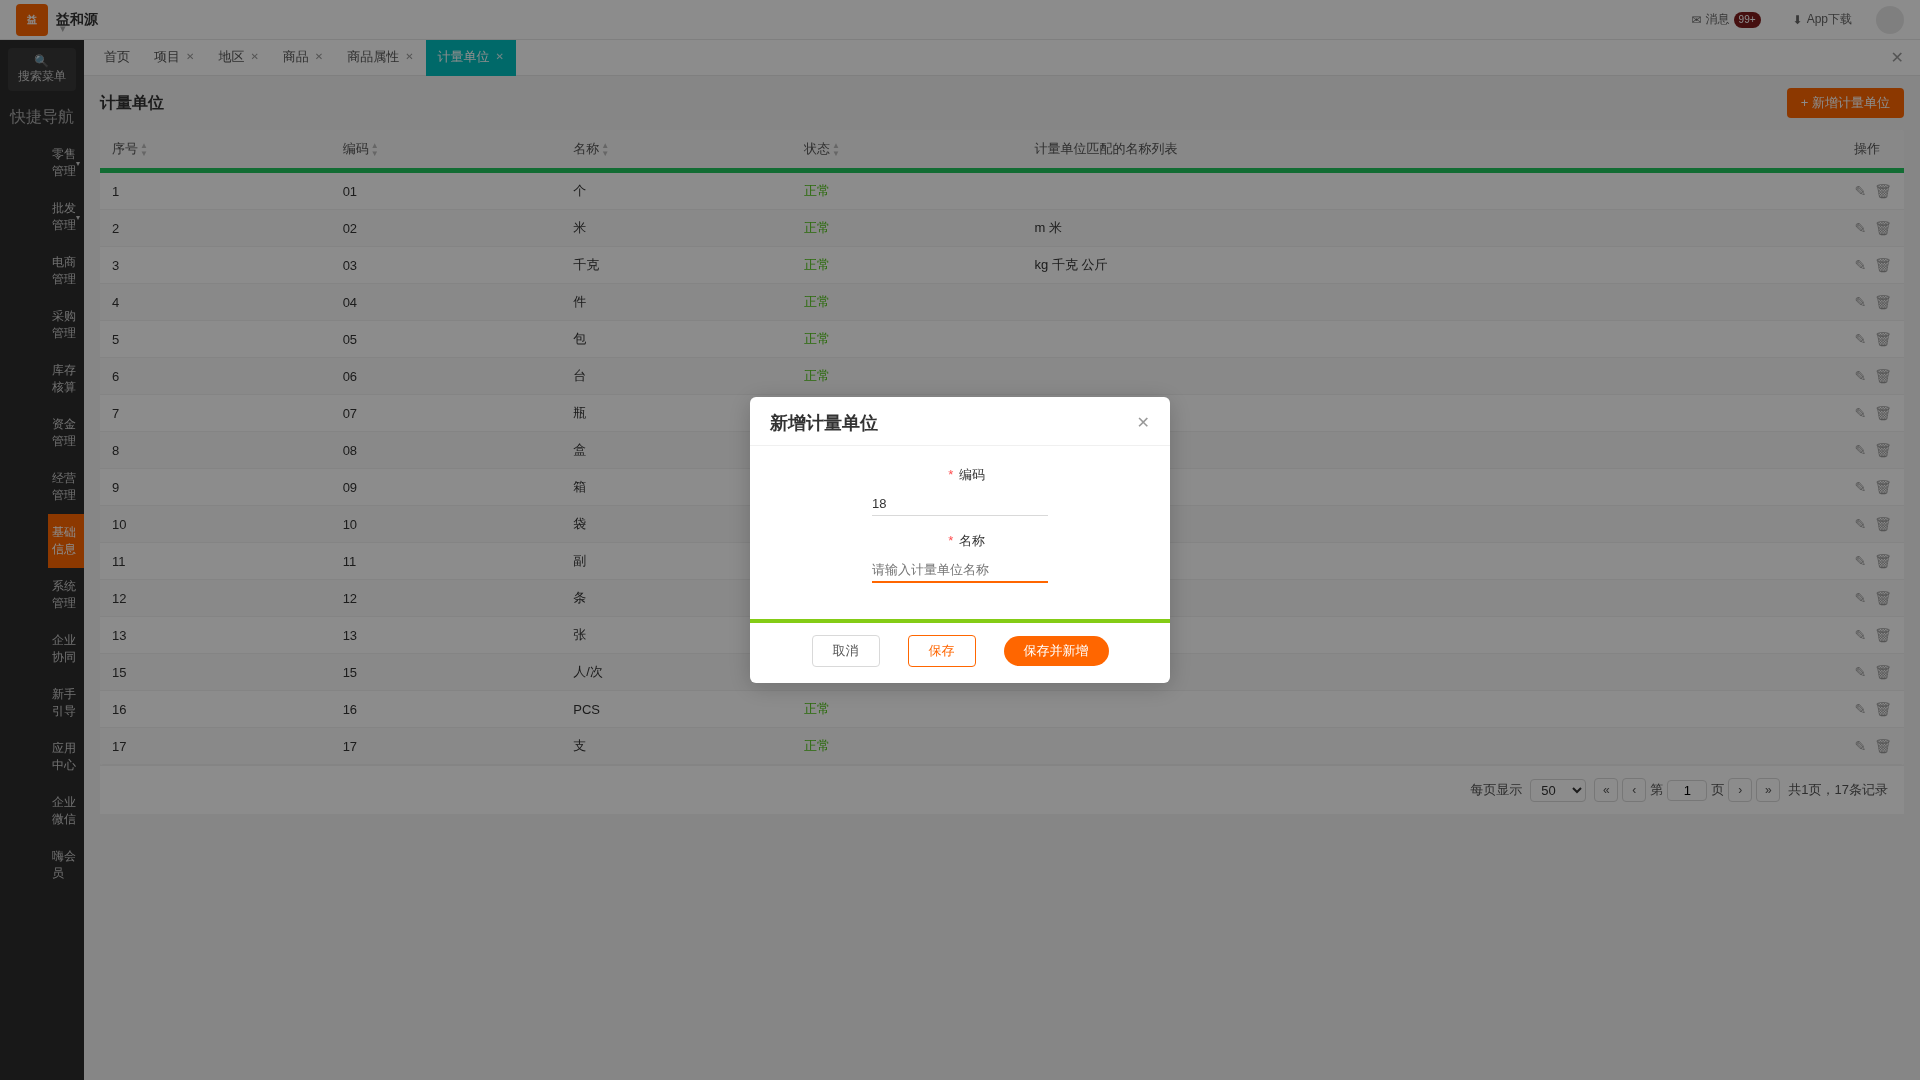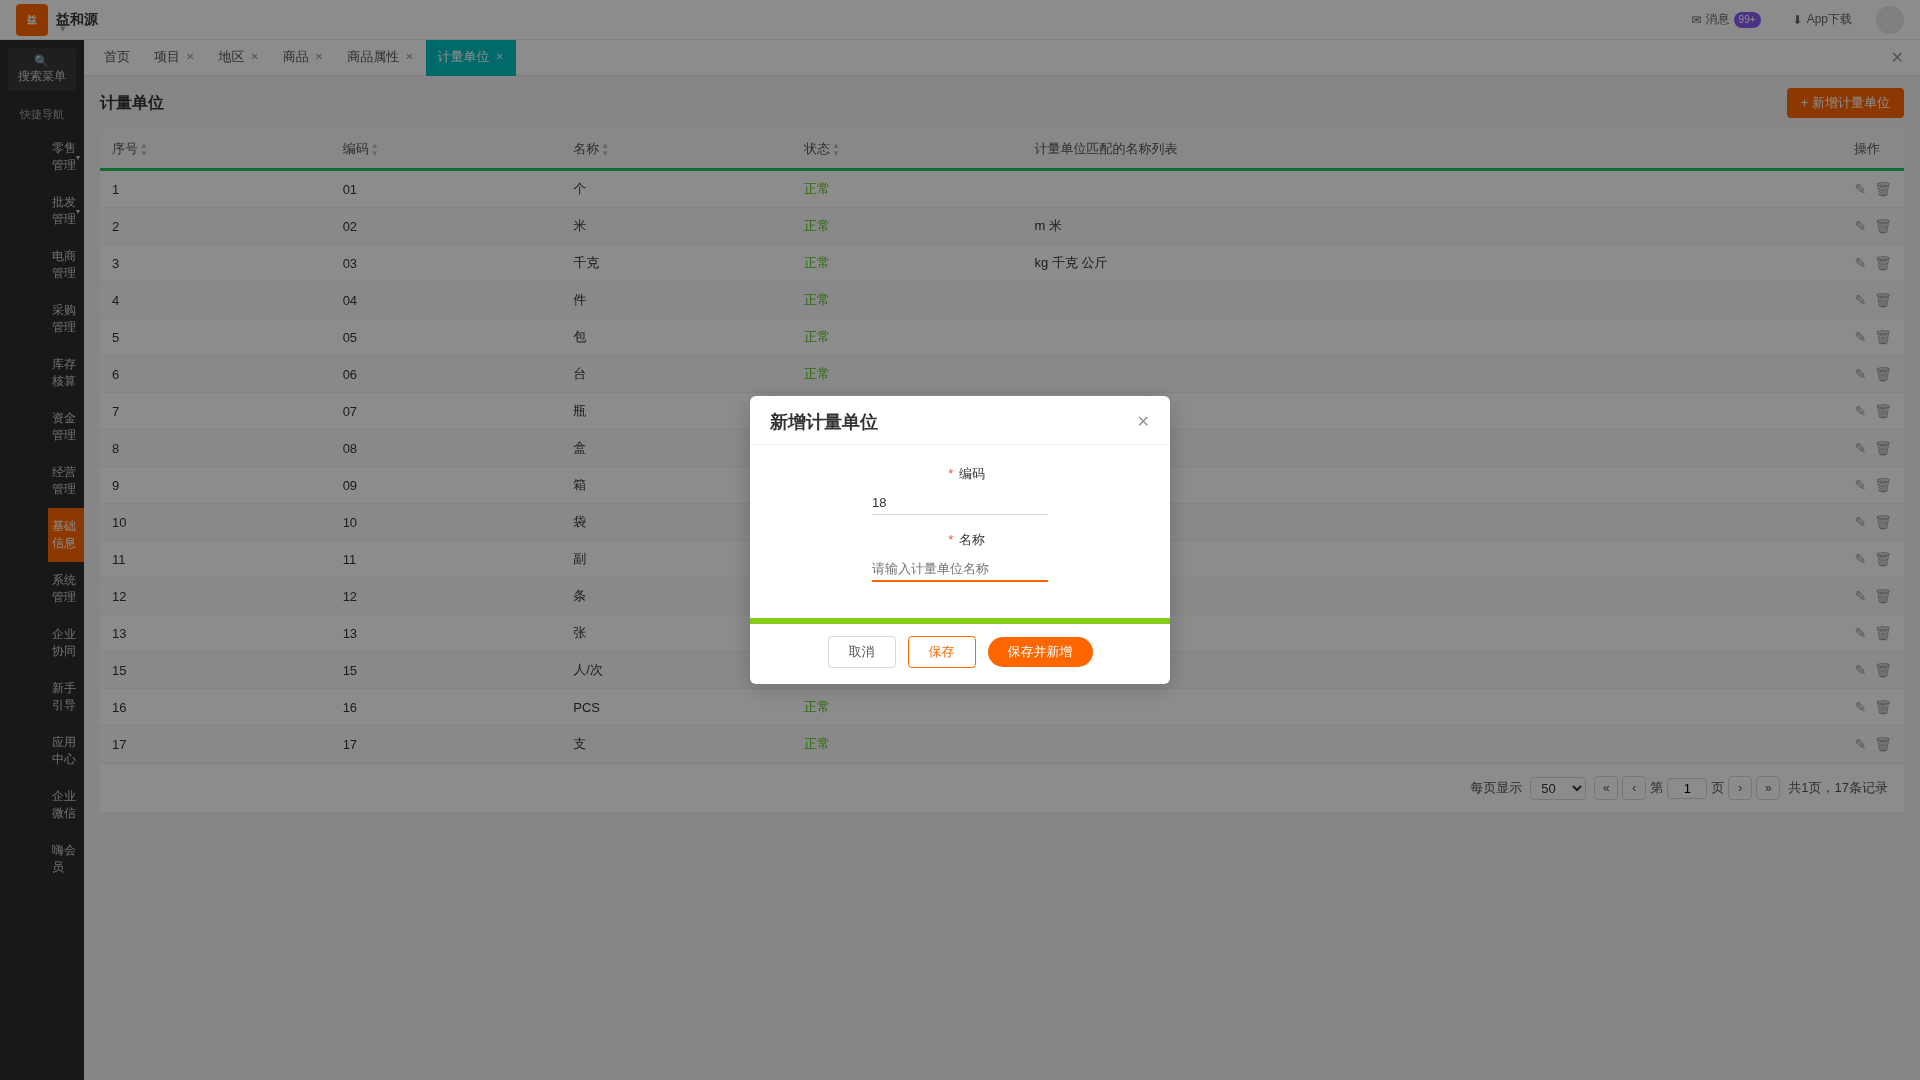--- a/index.html
+++ b/index.html
@@ -49,21 +49,21 @@
       display: flex;
       align-items: center;
       gap: 4px;
       color: #666;
       font-size: 12px;
       cursor: pointer;
       padding: 4px 8px;
       border-radius: 4px;
     }
     .badge {
-      background: #8b5cf6;
+      background: #7f1d1d;
       color: white;
       border-radius: 10px;
       padding: 0 5px;
       font-size: 10px;
       min-width: 16px;
       height: 16px;
       display: inline-flex;
       align-items: center;
       justify-content: center;
     }
@@ -120,21 +120,21 @@
     .sidebar-item .arrow {
       position: absolute;
       right: 4px;
       top: 50%;
       transform: translateY(-50%);
       font-size: 8px;
     }
     .sidebar-quick {
       padding: 8px 4px;
       color: #aaa;
-      font-size: 11px;
+      font-size: 16px;
       text-align: center;
       cursor: pointer;
     }
 
     
     .main-content {
       flex: 1;
       display: flex;
       flex-direction: column;
       overflow: hidden;
@@ -224,21 +224,21 @@
     }
     thead tr {
       background: #f7f7f7;
     }
     thead th {
       padding: 10px 12px;
       text-align: left;
       font-size: 13px;
       color: #555;
       font-weight: 500;
-      border-bottom: 3px solid #22c55e;
+      border-bottom: 5px solid #22c55e;
       white-space: nowrap;
     }
     thead th .sort-icons {
       display: inline-flex;
       flex-direction: column;
       margin-left: 2px;
       font-size: 8px;
       color: #bbb;
       line-height: 1;
       vertical-align: middle;
@@ -379,22 +379,22 @@
       outline: none;
     }
     .form-input.active-border {
       border-bottom: 2px solid #ff6600;
     }
     .modal-footer {
       display: flex;
       align-items: center;
       justify-content: center;
       padding: 12px 24px 16px;
-      gap: 12px;
-      border-top: 6px solid #84cc16;
+      gap: 28px;
+      border-top: 4px solid #84cc16;
     }
     .btn-cancel {
       border: 1px solid #d9d9d9;
       background: #fff;
       color: #555;
       padding: 6px 20px;
       border-radius: 4px;
       font-size: 13px;
       cursor: pointer;
     }

